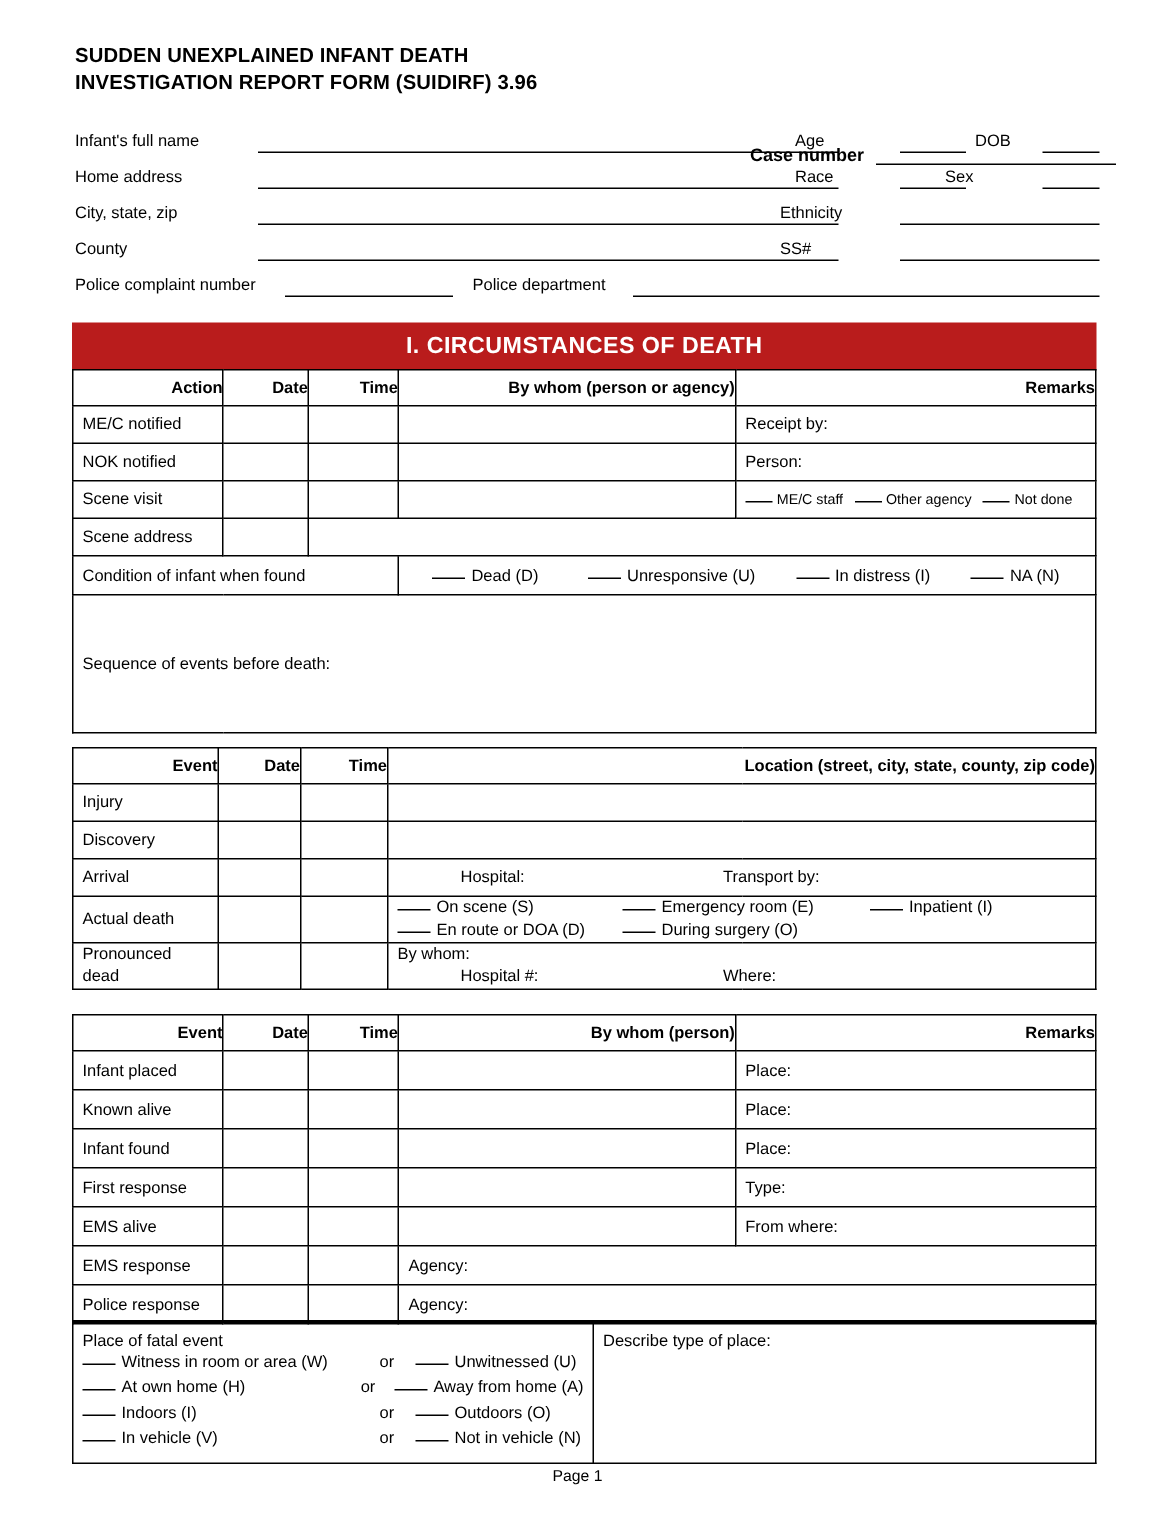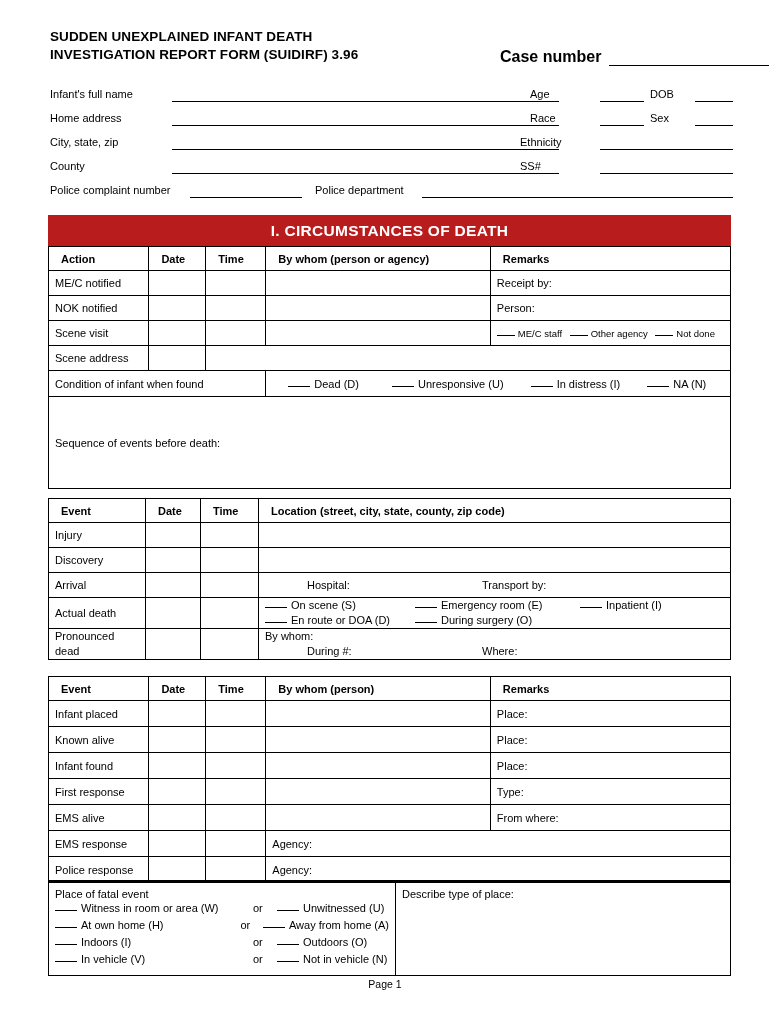--- a/index.html
+++ b/index.html
@@ -35,23 +35,24 @@
   }
   .case-box {
     position: absolute;
     left: 450px;
     top: 20px;
     display: flex;
     align-items: flex-end;
     gap: 8px;
   }
   .case-label {
-    font-size: 16px;
+    font-size: 12px;
     font-weight: bold;
     white-space: nowrap;
+    margin-top: 48px;
   }
   .case-rule {
     width: 160px;
     border-bottom: 1.4px solid #000;
     height: 14px;
   }
 
   
   .demo {
     position: absolute;
@@ -112,21 +113,21 @@
   }
   table.frm td, table.frm th {
     border: 1px solid #000;
     padding: 0 0 0 6px;
     vertical-align: middle;
     box-sizing: border-box;
     font-weight: normal;
     text-align: left;
   }
   table.frm th {
-    text-align: left;
+    text-align: right;
     font-weight: bold;
     padding-left: 12px;
     height: 24px;
   }
   .outer-top td, .outer-top th { border-top: 1.6px solid #000; }
 
   .c-label { width: 97px; }
   .c-date  { width: 55px; }
   .c-time  { width: 58px; }
   .c-by    { width: 217px; }
@@ -223,21 +224,21 @@
       <span class="rule" style="left:550px; top:15px; width:44px;"></span>
       <span class="demo-rlabel" style="left:600px; width:34px;">DOB</span>
       <span class="rule" style="left:645px; top:15px; width:38px;"></span>
     </div>
 
     <div class="demo-row">
       <span class="demo-label">Home address</span>
       <span class="rule" style="left:122px; top:15px; width:387px;"></span>
       <span class="demo-rlabel" style="left:480px; width:60px;">Race</span>
       <span class="rule" style="left:550px; top:15px; width:44px;"></span>
-      <span class="demo-rlabel" style="left:600px; width:34px;">Sex</span>
+      <span class="demo-rlabel" style="left:580px; width:34px;">Sex</span>
       <span class="rule" style="left:645px; top:15px; width:38px;"></span>
     </div>
 
     <div class="demo-row">
       <span class="demo-label">City, state, zip</span>
       <span class="rule" style="left:122px; top:15px; width:387px;"></span>
       <span class="demo-rlabel" style="left:470px; width:70px;">Ethnicity</span>
       <span class="rule" style="left:550px; top:15px; width:133px;"></span>
     </div>
 
@@ -373,21 +374,21 @@
     <tr>
       <td class="two-line" style="vertical-align:middle;">
         <div>Pronounced</div>
         <div>dead</div>
       </td>
       <td></td>
       <td></td>
       <td colspan="2" class="two-line">
         <div>By whom:</div>
         <div class="hosp-flex">
-          <span class="hosp-a">During #:</span>
+          <span class="hosp-a">Hospital #:</span>
           <span>Where:</span>
         </div>
       </td>
     </tr>
   </tbody>
     </table>
 
   <table class="frm outer-top" style="top:676px;">
     <tbody>
         <tr>

